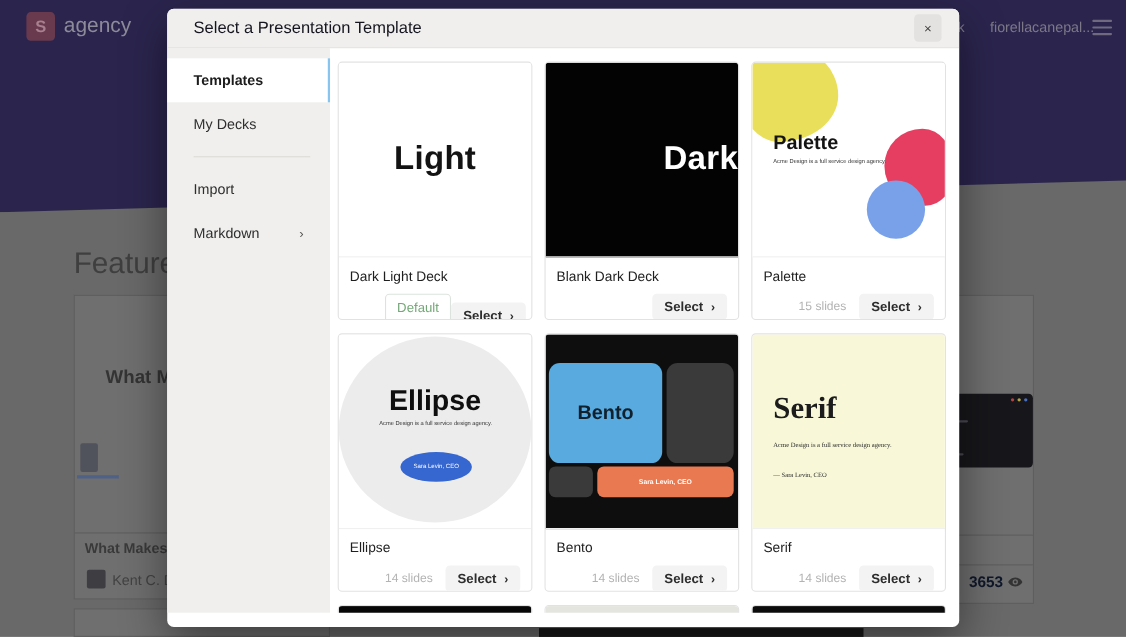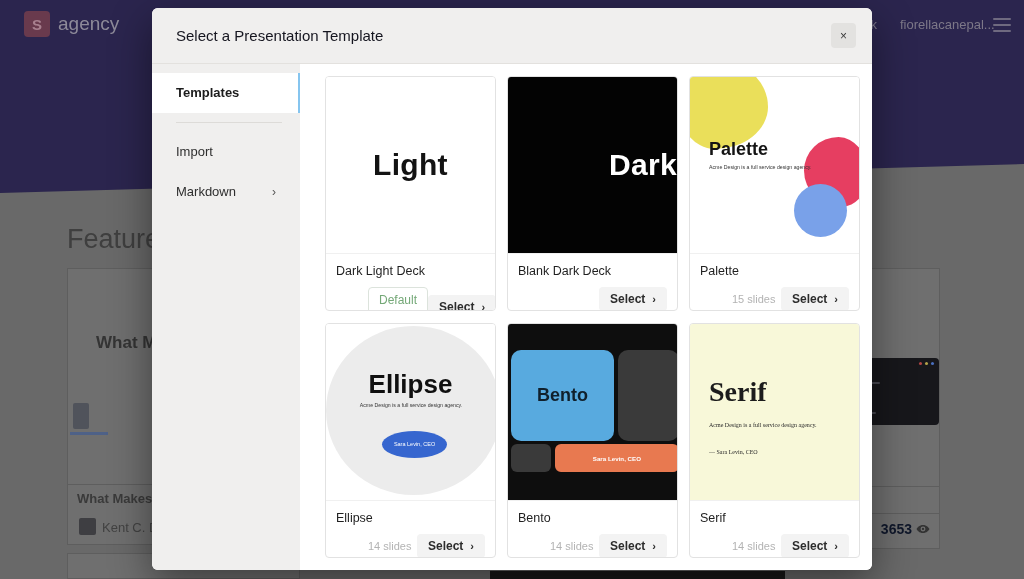--- a/index.html
+++ b/index.html
@@ -37,33 +37,33 @@
   .mac-dots { position:absolute; right:5px; top:4px; display:flex; gap:3px; }
   .mac-dots i { width:3px; height:3px; border-radius:50%; display:block; }
   .cl { position:absolute; height:2px; border-radius:1px; opacity:.8; }
   .bg-views { position:absolute; right:27px; top:252px; font-size:14px; font-weight:700; color:#0f172a;text-align:center; }
   .bg-eye { position:absolute; right:9px; top:253px; width:14px; height:14px; }
   .bg-darkstrip { position:absolute; left:490px; top:571px; width:295px; height:8px; background:#181818; }
 
   
   .modal { position:absolute; left:152px; top:8px; width:720px; height:562px; background:#ffffff;
            border-radius:6px; overflow:hidden; box-shadow:0 14px 42px rgba(0,0,0,.45); }
-  .m-head { height:56px; background:#f0efee; border-bottom:1px solid #e3e1de; display:flex;
+  .m-head { height:36px; background:#f0efee; border-bottom:1px solid #e3e1de; display:flex;
             align-items:center; padding:0 16px 0 24px; }
   .m-title { font-size:15px; font-weight:500; color:#15151f; flex:1; }
   .m-close { width:25px; height:25px; background:#e3e2e0; border-radius:4px; font-size:12px; color:#3c3c3c;
              display:flex; align-items:center; justify-content:center; cursor:pointer; }
   .m-body { display:flex; height:513px; }
   .sidebar { width:148px; background:#f0efee; padding-top:9px; flex:none; }
   .s-item { height:40px; line-height:40px; padding:0 24px; font-size:13px; color:#2e2e2e; cursor:pointer; }
   .s-item.active { background:#ffffff; font-weight:700; color:#1c1c1c; border-right:2px solid #86c5ef; }
   .s-div { height:1px; background:#dddbd8; margin:9px 18px 9px 24px; }
   .s-item .chev { float:right; color:#555; font-size:12px; }
 
-  .m-main { flex:1; padding:12px 12px 0 25px; display:grid; grid-template-columns:1fr 1fr 1fr;
+  .m-main { flex:1; padding:12px 12px 0 7px; display:grid; grid-template-columns:1fr 1fr 1fr;
             column-gap:11px; row-gap:12px; grid-auto-rows:235px; background:#fff; overflow:hidden; }
   .tcard { border:1px solid #e2e2e2; border-radius:4px; overflow:hidden; background:#fff;
            display:flex; flex-direction:column; cursor:pointer; }
   .pv { height:177px; flex:none; position:relative; overflow:hidden; border-bottom:1px solid #f0f0f0; }
   .info { flex:1; padding:8px 10px 0 10px; }
   .t-name { font-size:12.5px; color:#1f1f1f; margin:2px 0 9px; }
   .ctrls { display:flex; align-items:center; justify-content:space-between;margin-left:32px; }
   .meta { font-size:11px; color:#b3b3b3; }
   .btn-sel { background:#f3f3f3; border-radius:4px; padding:5px 11px; font-size:12px; font-weight:600;
              color:#2d2d2d; cursor:pointer; }
@@ -177,20 +177,23 @@
   <div class="modal">
     <div class="m-head">
       <div class="m-title">Select a Presentation Template</div>
       <div class="m-close">×</div>
     </div>
     <div class="m-body">
       <div class="sidebar">
         <div class="s-item active">
           <span>Templates</span>
         </div>
+        <div class="s-item">
+          <span>My Decks</span>
+        </div>
         <div class="s-div"></div>
         <div class="s-item">
           <span>Import Markdown</span>
           <span class="chev">›</span>
         </div>
       </div>
 
       <div class="m-main">
 
         <div class="tcard">

